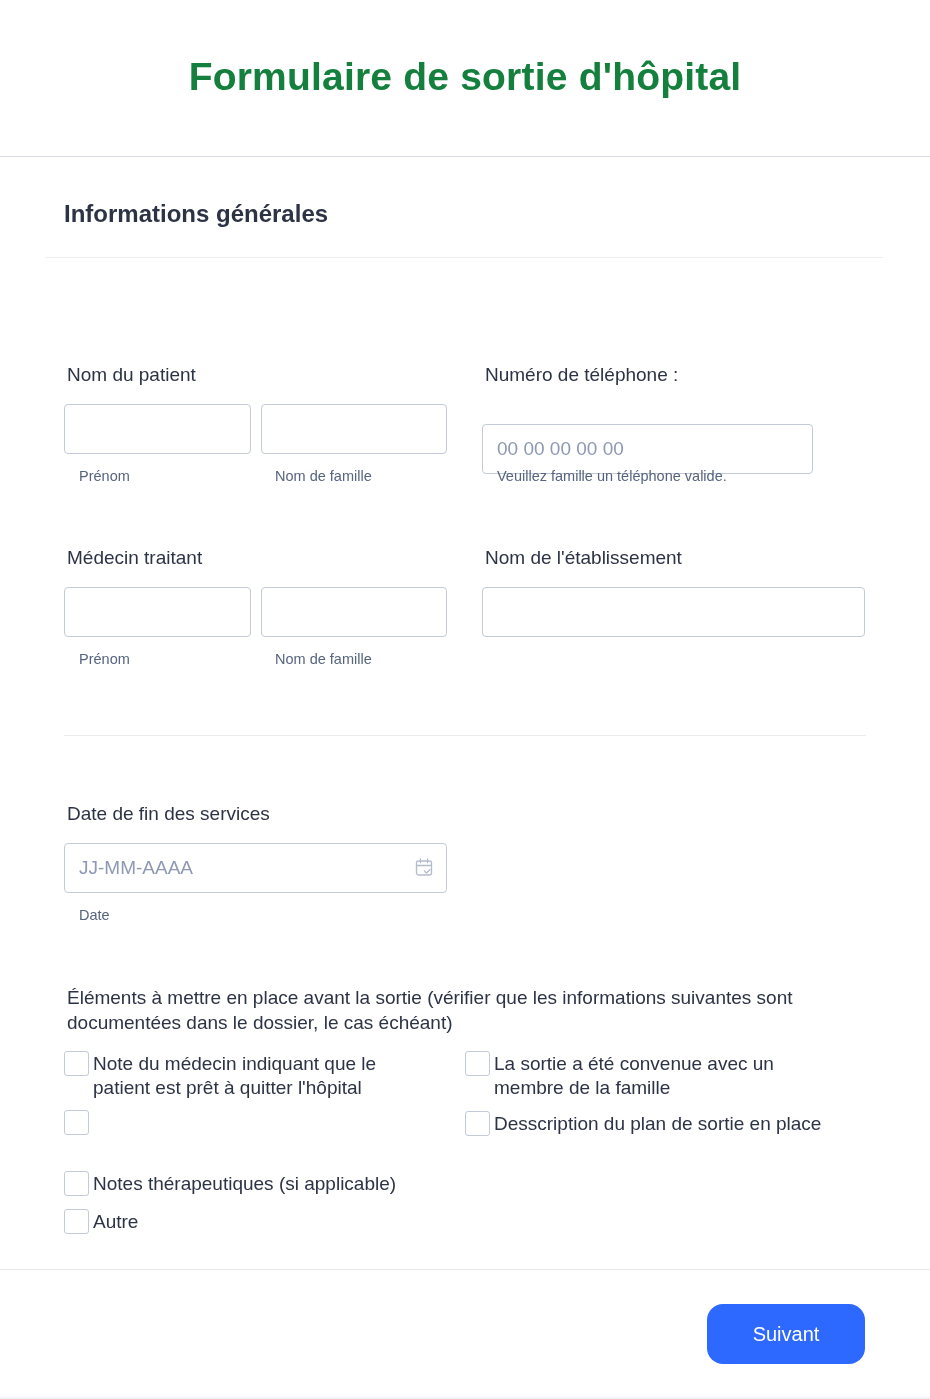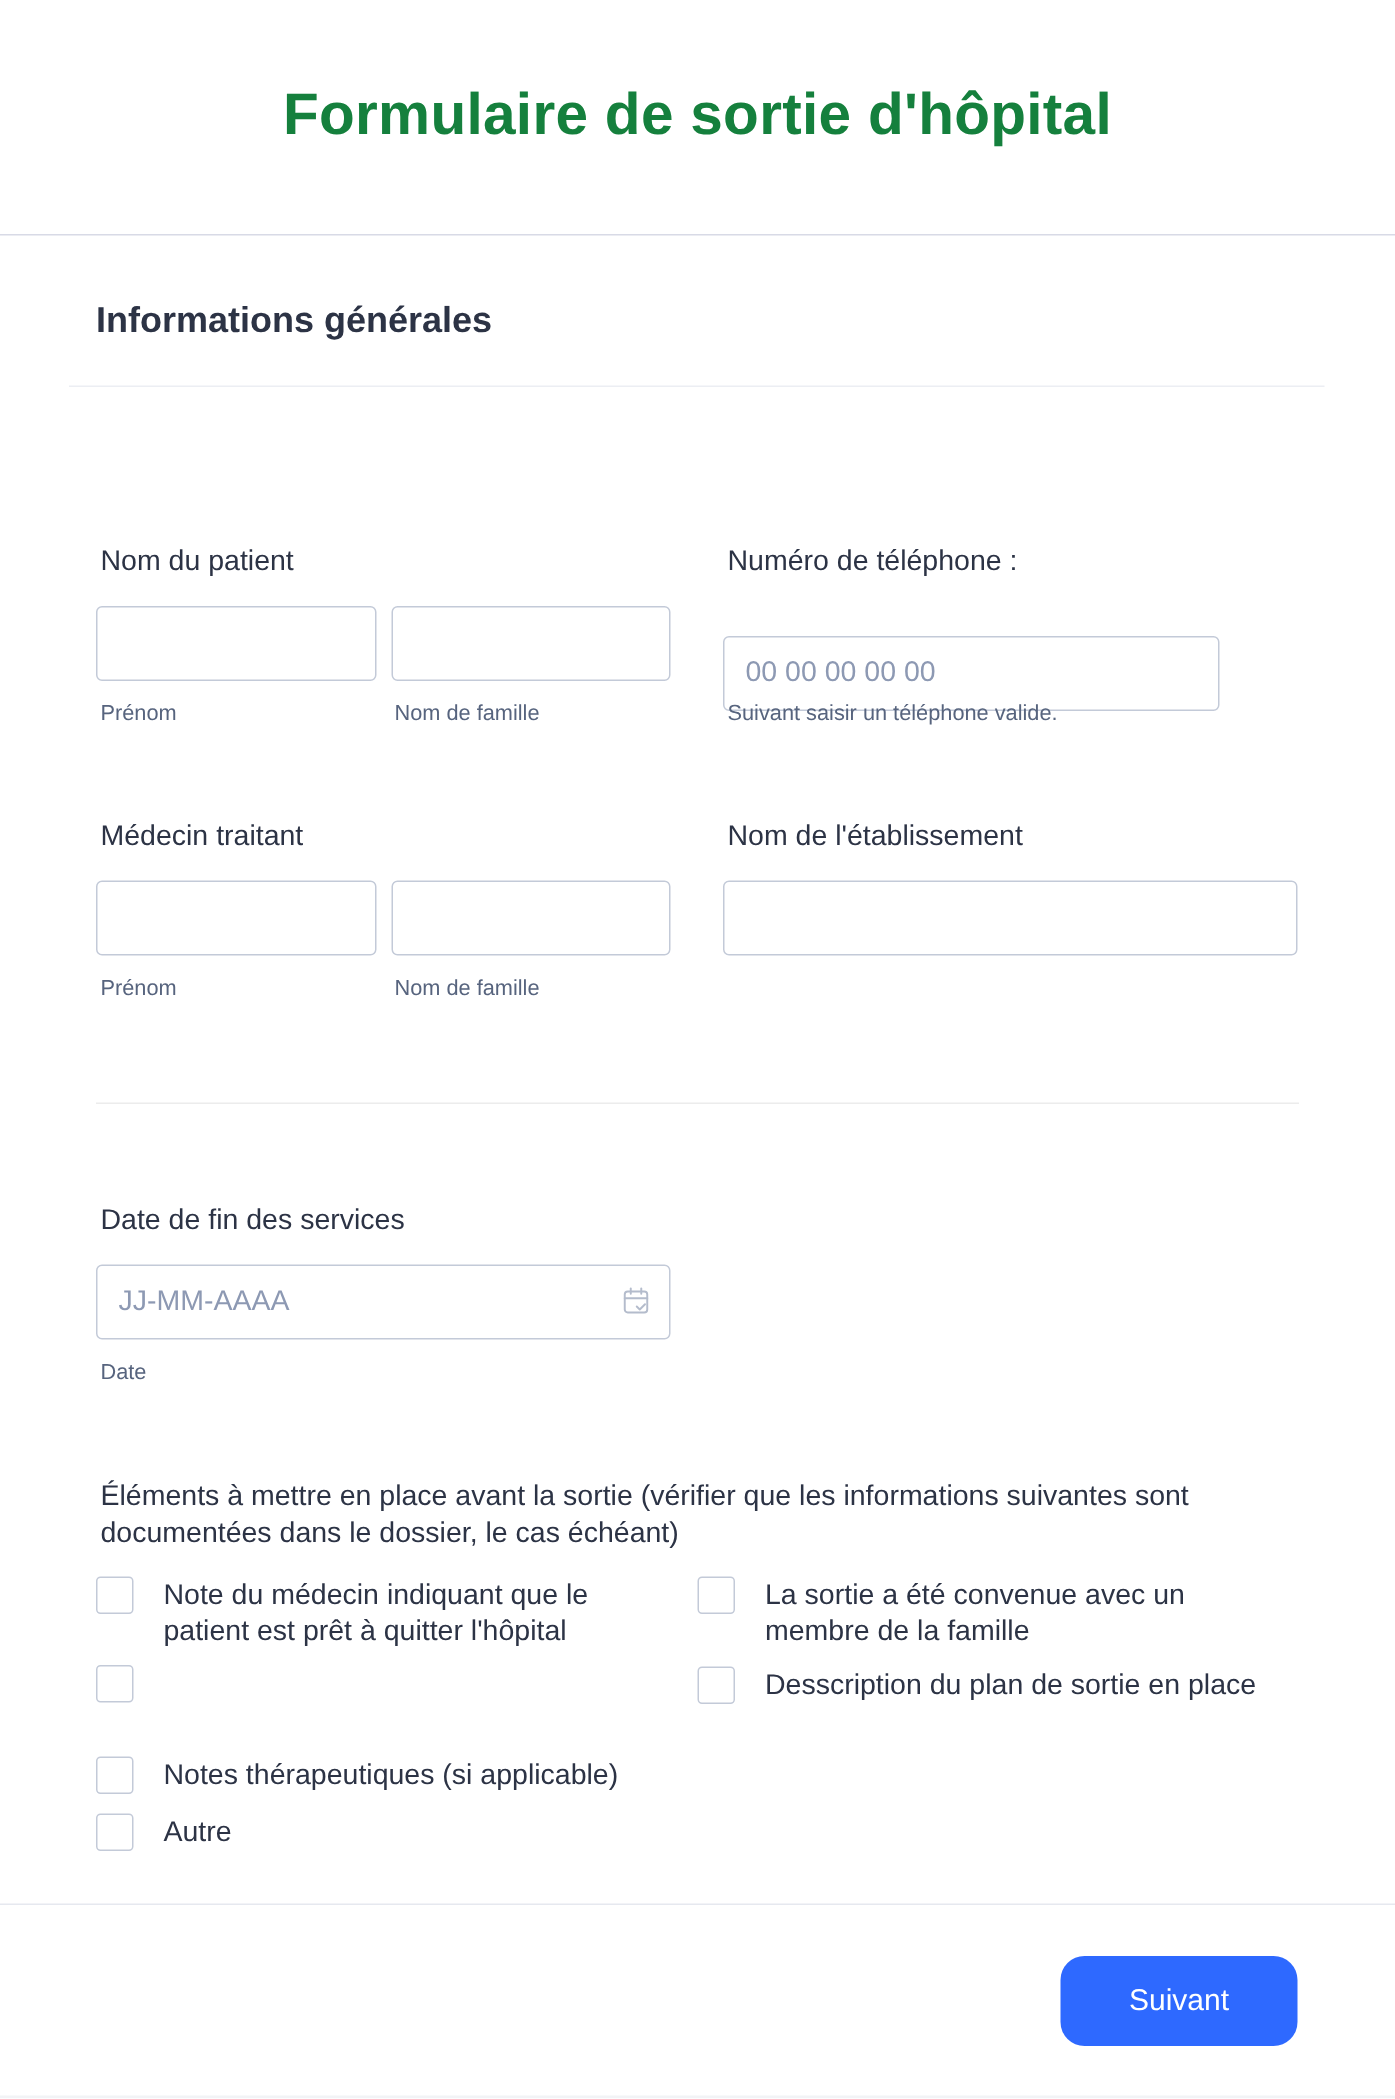--- a/index.html
+++ b/index.html
@@ -6,36 +6,36 @@
   html, body { width: 930px; height: 1399px; background: #ffffff; overflow: hidden; }
   body { font-family: "Liberation Sans", "DejaVu Sans", sans-serif; color: #2c3345; position: relative; }
 
   .header { position: absolute; left: 0; top: 0; width: 930px; height: 157px; border-bottom: 1px solid #d8dae6; display: flex; align-items: center; justify-content: center; }
   .header h1 { font-size: 39px; font-weight: 700; color: #15803d; letter-spacing: 0.2px; margin-top: -2px; }
 
   .section-title { position: absolute; left: 64px; top: 200px; font-size: 24px; font-weight: 700; color: #2c3345; }
   .section-divider { position: absolute; left: 46px; top: 257px; width: 837px; height: 1px; background: #eceef3; }
 
   .label { position: absolute; font-size: 19px; font-weight: 400; color: #2c3345; }
-  .sublabel { position: absolute; font-size: 14.5px; color: #57647e; }
+  .sublabel { position: absolute; font-size: 14.5px; color: #57647e; margin-left: 12px; }
 
   .input { position: absolute; height: 50px; border: 1px solid #c3cad8; border-radius: 4px; background: #fff; font-family: "Liberation Sans", sans-serif; font-size: 19px; color: #2c3345; padding: 0 14px; outline: none; }
   .input::placeholder { color: #8d99b3; }
 
   .divider { position: absolute; left: 64px; top: 735px; width: 802px; height: 1px; background: #ececec; }
 
   .date-wrap { position: absolute; left: 64px; top: 843px; width: 383px; height: 50px; }
   .date-wrap .input { left: 0; top: 0; width: 383px; }
   .cal-icon { position: absolute; right: 14px; top: 15px; width: 18px; height: 19px; }
 
   .checkgroup-label { position: absolute; left: 67px; top: 985px; width: 790px; font-size: 19px; line-height: 25px; color: #2c3345; }
 
   .check-item { position: absolute; display: flex; align-items: flex-start; cursor: pointer; }
   .check-box { width: 25px; height: 25px; border: 1px solid #c3cad8; border-radius: 3px; background: #fff; flex: 0 0 25px; margin-top: -1px; }
-  .check-text { margin-left: 20px; font-size: 19px; line-height: 24px; color: #2c3345; }
+  .check-text { margin-left: 4px; font-size: 19px; line-height: 24px; color: #2c3345; }
 
   .footer-divider { position: absolute; left: 0; top: 1269px; width: 930px; height: 1px; background: #e6e8ef; }
   .next-button { position: absolute; left: 707px; top: 1304px; width: 158px; height: 60px; background: #2e69ff; border: none; border-radius: 16px; color: #fff; font-family: "Liberation Sans", sans-serif; font-size: 20px; cursor: pointer; }
   .bottom-line { position: absolute; left: 0; top: 1397px; width: 930px; height: 2px; background: #f2f3f6; }
 </style>
 </head>
 <body>
 
 <div class="header">
   <h1>Formulaire de sortie d'hôpital</h1>
@@ -45,21 +45,21 @@
 <div class="section-divider"></div>
 
 <div class="label" style="left:67px; top:364px;">Nom du patient</div>
 <input class="input" style="left: 64px; top: 404px; width: 187px;" type="text" placeholder="">
 <input class="input" style="left: 261px; top: 404px; width: 186px;" type="text" placeholder="">
 <div class="sublabel" style="left:67px; top:468px;">Prénom</div>
 <div class="sublabel" style="left:263px; top:468px;">Nom de famille</div>
 
 <div class="label" style="left:485px; top:364px;">Numéro de téléphone :</div>
 <input class="input" style="left: 482px; top: 404px; width: 331px; margin-top: 20px;" type="tel" placeholder="00 00 00 00 00">
-<div class="sublabel" style="left:485px; top:468px;">Suivant saisir un téléphone valide.</div>
+<div class="sublabel" style="left:485px; top:468px;">Veuillez famille un téléphone valide.</div>
 
 <div class="label" style="left:67px; top:547px;">Médecin traitant</div>
 <input class="input" style="left: 64px; top: 587px; width: 187px;" type="text" placeholder="">
 <input class="input" style="left: 261px; top: 587px; width: 186px;" type="text" placeholder="">
 <div class="sublabel" style="left:67px; top:651px;">Prénom</div>
 <div class="sublabel" style="left:263px; top:651px;">Nom de famille</div>
 
 <div class="label" style="left:485px; top:547px;">Nom de l'établissement</div>
 <input class="input" style="left: 482px; top: 587px; width: 383px;" type="text" placeholder="">
 

